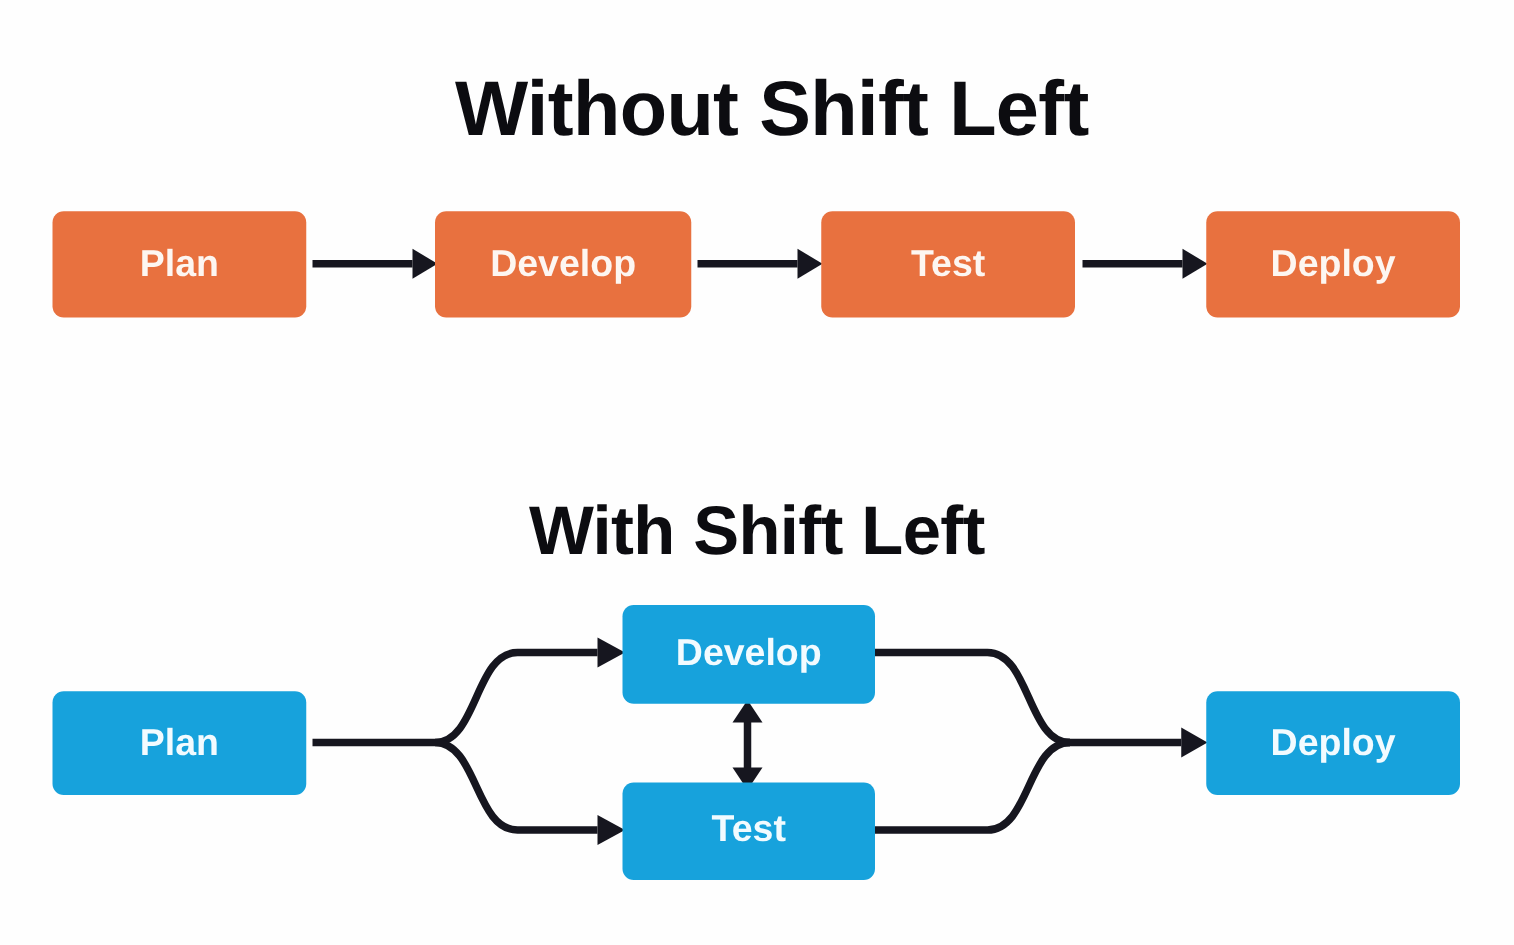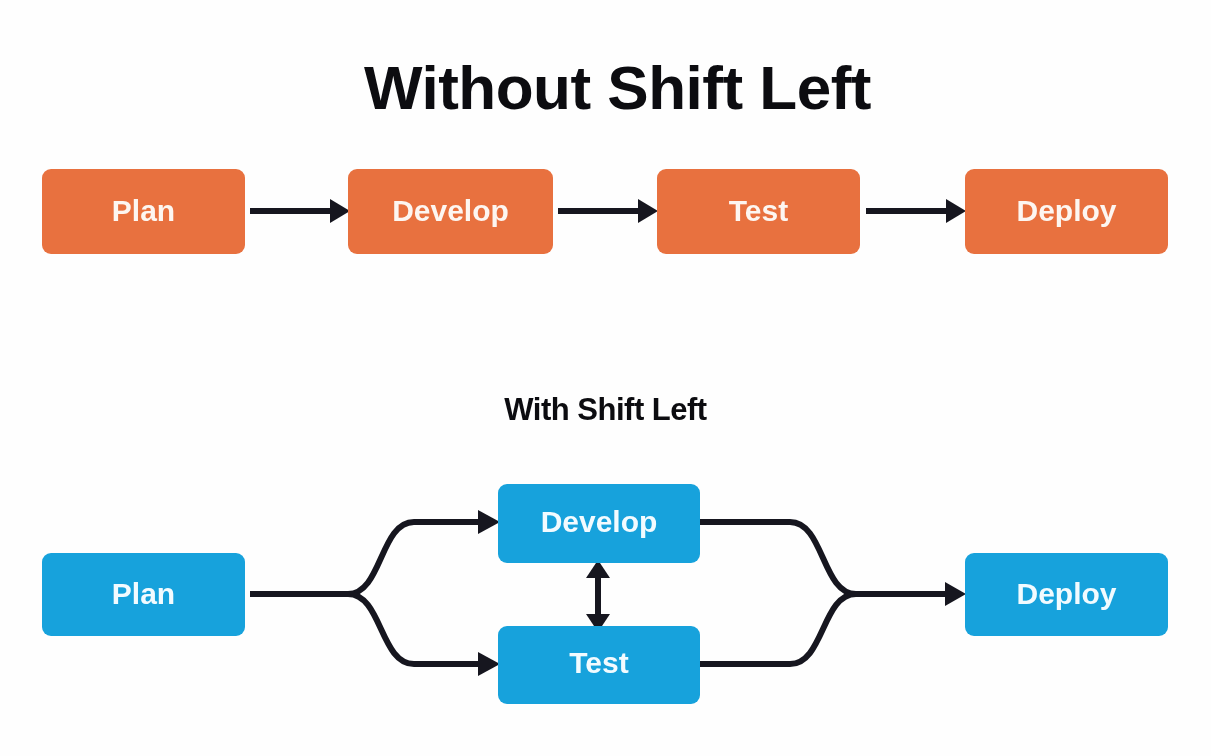--- a/index.html
+++ b/index.html
@@ -25,21 +25,21 @@
     width: 100%;
     text-align: center;
     font-family: "Liberation Sans", sans-serif;
     font-weight: bold;
     color: #0c0c10;
     letter-spacing: -0.5px;
     white-space: nowrap;
     user-select: none;
   }
   #title-without { top: 52px; left: 12px; font-size: 62px; }
-  #title-with    { top: 392px; left: 0; font-size: 31px; }
+  #title-with    { top: 392px; left: 0; font-size: 55px; }
 
   svg#flow-canvas {
     position: absolute;
     top: 0; left: 0;
     width: 1211px;
     height: 756px;
   }
   .node-rect-orange {
     fill: #e8713f;
   }

